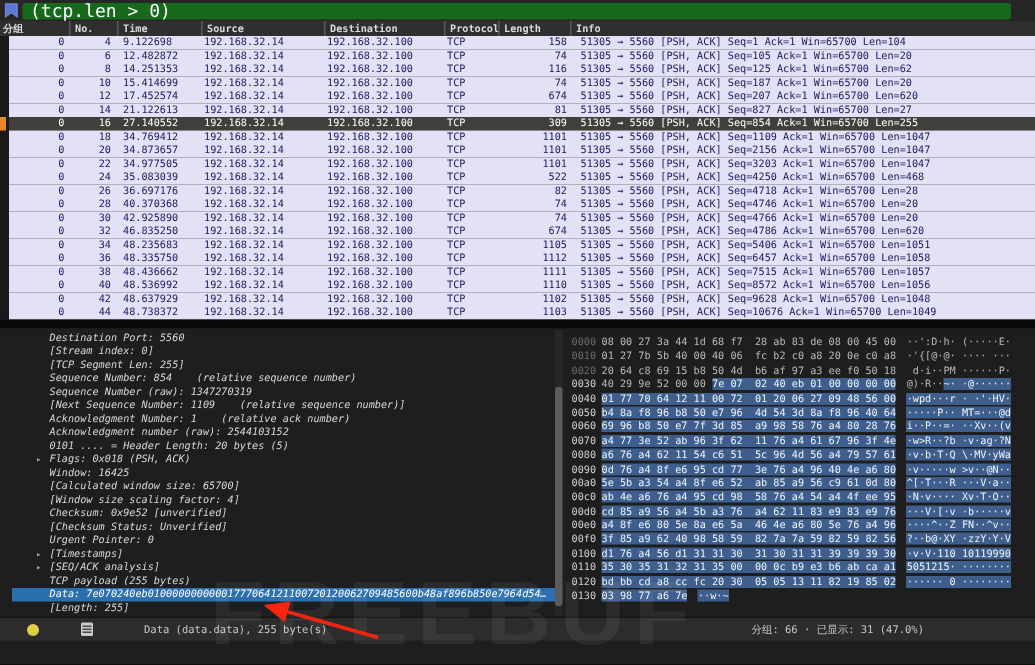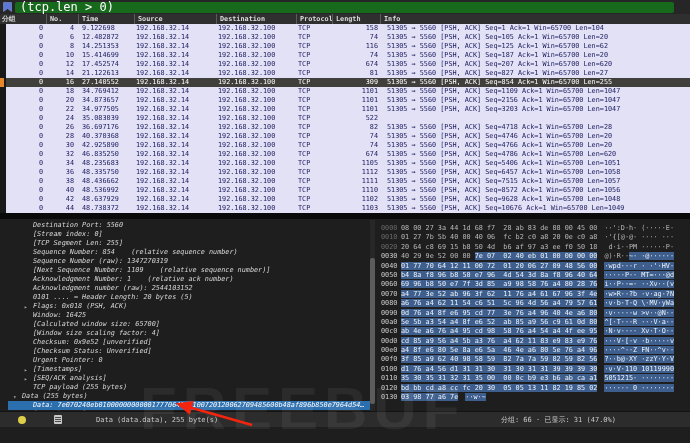--- a/index.html
+++ b/index.html
@@ -199,20 +199,21 @@
         <span class="c7">51305 → 5560 [PSH, ACK] Seq=3203 Ack=1 Win=65700 Len=1047</span>
       </div>
       <div class="prow">
         <span class="c0">0</span>
         <span class="c1">24</span>
         <span class="c2">35.083039</span>
         <span class="c3">192.168.32.14</span>
         <span class="c4">192.168.32.100</span>
         <span class="c5">TCP</span>
         <span class="c6">522</span>
+        <span class="c7">51305 → 5560 [PSH, ACK] Seq=4250 Ack=1 Win=65700 Len=468</span>
       </div>
       <div class="prow">
         <span class="c0">0</span>
         <span class="c1">26</span>
         <span class="c2">36.697176</span>
         <span class="c3">192.168.32.14</span>
         <span class="c4">192.168.32.100</span>
         <span class="c5">TCP</span>
         <span class="c6">82</span>
         <span class="c7">51305 → 5560 [PSH, ACK] Seq=4718 Ack=1 Win=65700 Len=28</span>
@@ -325,21 +326,20 @@
         <div class="drow d1"><span class="exp">▸</span><span>Flags: 0x018 (PSH, ACK)</span></div>
         <div class="drow d1"><span>Window: 16425</span></div>
         <div class="drow d1"><span>[Calculated window size: 65700]</span></div>
         <div class="drow d1"><span>[Window size scaling factor: 4]</span></div>
         <div class="drow d1"><span>Checksum: 0x9e52 [unverified]</span></div>
         <div class="drow d1"><span>[Checksum Status: Unverified]</span></div>
         <div class="drow d1"><span>Urgent Pointer: 0</span></div>
         <div class="drow d1"><span class="exp">▸</span><span>[Timestamps]</span></div>
         <div class="drow d1"><span class="exp">▸</span><span>[SEQ/ACK analysis]</span></div>
         <div class="drow d1"><span>TCP payload (255 bytes)</span></div>
-        <div class="drow d0"><span class="exp">▾</span><span>Data (255 bytes)</span></div>
         <div class="drow d1 dsel"><span>Data: 7e070240eb01000000000001777064121100720120062709485600b48af896b850e7964d54…</span></div>
         <div class="drow d1"><span>[Length: 255]</span></div>
       </div>
     <div class="vscroll">
         <div class="vthumb"></div>
       </div>
     <div class="hscroll">
         <div class="hthumb"></div>
       </div>
     <div class="hexpane" id="hex-rows">

